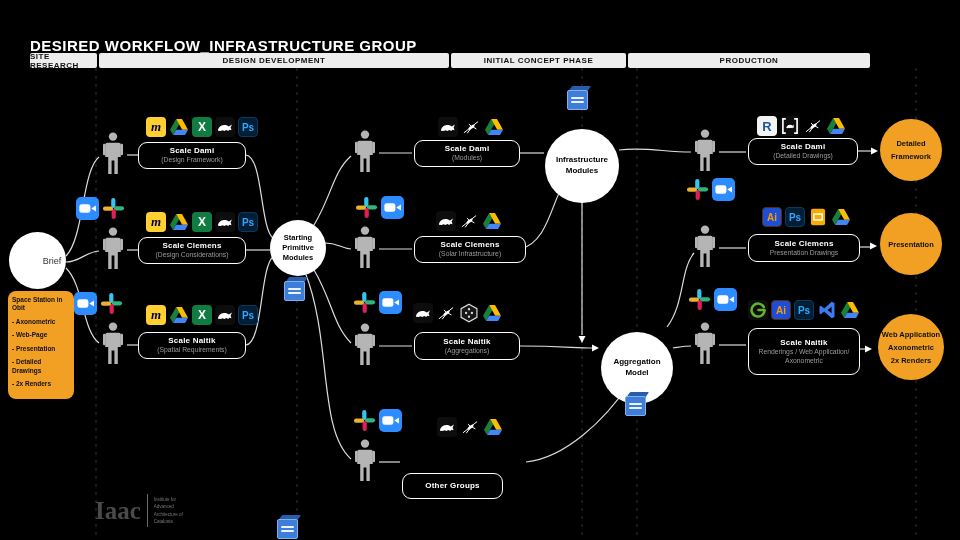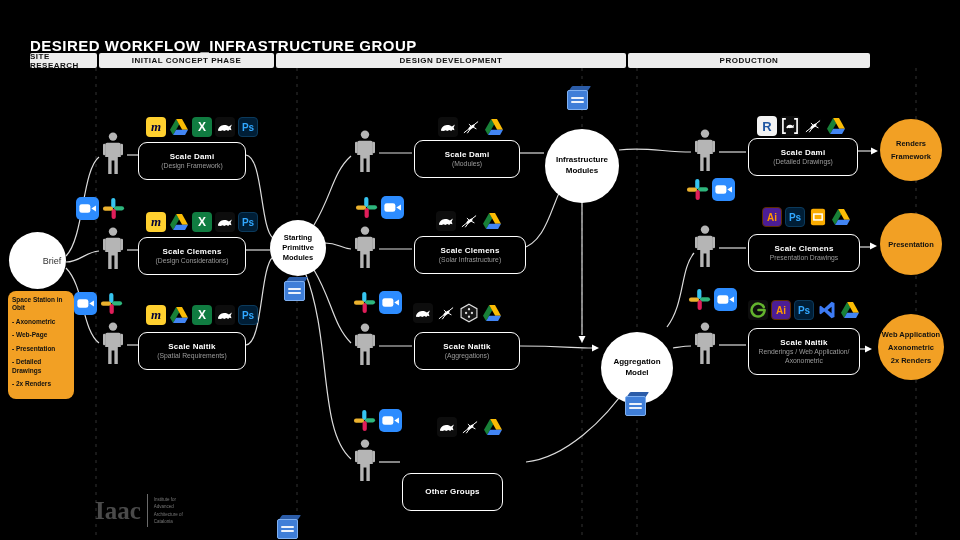--- a/index.html
+++ b/index.html
@@ -24,37 +24,37 @@
   .milestone-label{font-size:7.5px;line-height:1.35;padding:0 5px;}
   .dl-line{font-size:7.5px;line-height:1.2;margin:2px 0;}
 
   .brief-card{position:absolute;left:8px;top:291px;width:66px;background:#F2A024;border-radius:8px;
               padding:5px 4px;color:#111;}
   .bd-heading{font-size:6.5px;font-weight:bold;line-height:1.3;margin-bottom:5px;}
   .bd-item{font-size:6.5px;font-weight:bold;line-height:1.3;margin-bottom:5px;}
 
   .wbox{position:absolute;background:#000;border:1.4px solid #fff;border-radius:9px;display:flex;
         flex-direction:column;align-items:center;justify-content:center;text-align:center;
-        padding:18px 5px;}
+        padding:12px 5px;}
   .wbox-title{font-size:8px;font-weight:bold;color:#fff;letter-spacing:.2px;line-height:1.25;}
   .wbox-sub{font-size:6.8px;color:#9a9a9a;line-height:1.25;}
 
   .person{position:absolute;width:26px;height:46px;}
   .person svg{width:100%;height:100%;display:block;}
 
   .icons{position:absolute;display:flex;gap:3px;align-items:center;}
   .ic{width:20px;height:20px;border-radius:4px;display:flex;align-items:center;justify-content:center;
       font-weight:bold;flex:0 0 auto;overflow:hidden;}
   .ic svg{width:100%;height:100%;display:block;}
   .icons-comms .ic{width:23px;height:23px;border-radius:5px;}
   .ic-miro{background:#FFD02F;color:#050038;font-size:13px;font-style:italic;font-family:"Liberation Serif",serif;}
   .ic-excel{background:#107C41;color:#fff;font-size:12px;}
   .ic-photoshop{background:#001E36;color:#31A8FF;font-size:10px;border:1px solid #0b3a5c;}
   .ic-revit{background:#F2F2F2;color:#1F56A2;font-size:13px;}
-  .ic-illustrator{background:#4c1d95;color:#FF9A00;font-size:10px;border:1px solid #5c2c00;}
+  .ic-illustrator{background:#1d4ed8;color:#FF9A00;font-size:10px;border:1px solid #5c2c00;}
   .ic-zoom{background:#2D8CFF;border-radius:6px;}
   .ic-rhino,.ic-rhino-inside,.ic-enscape{background:#0d0d0d;}
 
   .speckle{position:absolute;width:26px;height:27px;}
   .sp-top{position:absolute;left:4px;top:1px;width:19px;height:6px;background:#2B5CA8;
           transform:skewX(-35deg);border-radius:1px;}
   .sp-face{position:absolute;left:1px;top:5px;width:21px;height:20px;background:#3F7ED8;
            border:1px solid #7FB0F0;border-radius:2px;display:flex;flex-direction:column;
            justify-content:center;gap:2px;padding:3px;}
   .sp-face i{display:block;height:2px;background:rgba(255,255,255,.9);border-radius:1px;}
@@ -66,22 +66,22 @@
 </style>
 </head>
 <body>
 
 <div class="stage">
 
   <div class="main-title">DESIRED WORKFLOW_INFRASTRUCTURE GROUP</div>
 
   <div class="phase-bar">
     <div class="phase-seg" style="width:67px">SITE RESEARCH</div>
+    <div class="phase-seg" style="width:350px">DESIGN DEVELOPMENT</div>
     <div class="phase-seg" style="width:175px">INITIAL CONCEPT PHASE</div>
-    <div class="phase-seg" style="width:350px">DESIGN DEVELOPMENT</div>
     <div class="phase-seg" style="width:242px">PRODUCTION</div>
   </div>
 
   <svg class="connectors" viewBox="0 0 960 540">
     <g stroke="#333" stroke-width="1" stroke-dasharray="3 5">
       <path d="M96 68V540"></path>
         <path d="M297 68V540"></path>
         <path d="M582 68V540"></path>
       <path d="M637 68V540"></path>
         <path d="M916 68V540"></path>
@@ -146,21 +146,21 @@
     <span class="milestone-label">Starting Primitive Modules</span>
   </div>
   <div class="circle white" style="left:545px;top:129px;width:74px;height:74px">
     <span class="milestone-label" style="font-size:8px">Infrastructure Modules</span>
   </div>
   <div class="circle white" style="left:601px;top:332px;width:72px;height:72px">
     <span class="milestone-label" style="font-size:8px">Aggregation Model</span>
   </div>
 
   <div class="circle orange" style="left:880px;top:119px;width:62px;height:62px">
-      <div class="dl-line">Renders</div>
+      <div class="dl-line">Detailed</div>
       <div class="dl-line">Framework</div>
     </div>
   <div class="circle orange" style="left:880px;top:213px;width:62px;height:62px">
       <div class="dl-line">Presentation</div>
     </div>
   <div class="circle orange" style="left:878px;top:314px;width:66px;height:66px">
       <div class="dl-line">Web Application</div>
       <div class="dl-line">Axonometric</div>
       <div class="dl-line">2x Renders</div>
     </div>

